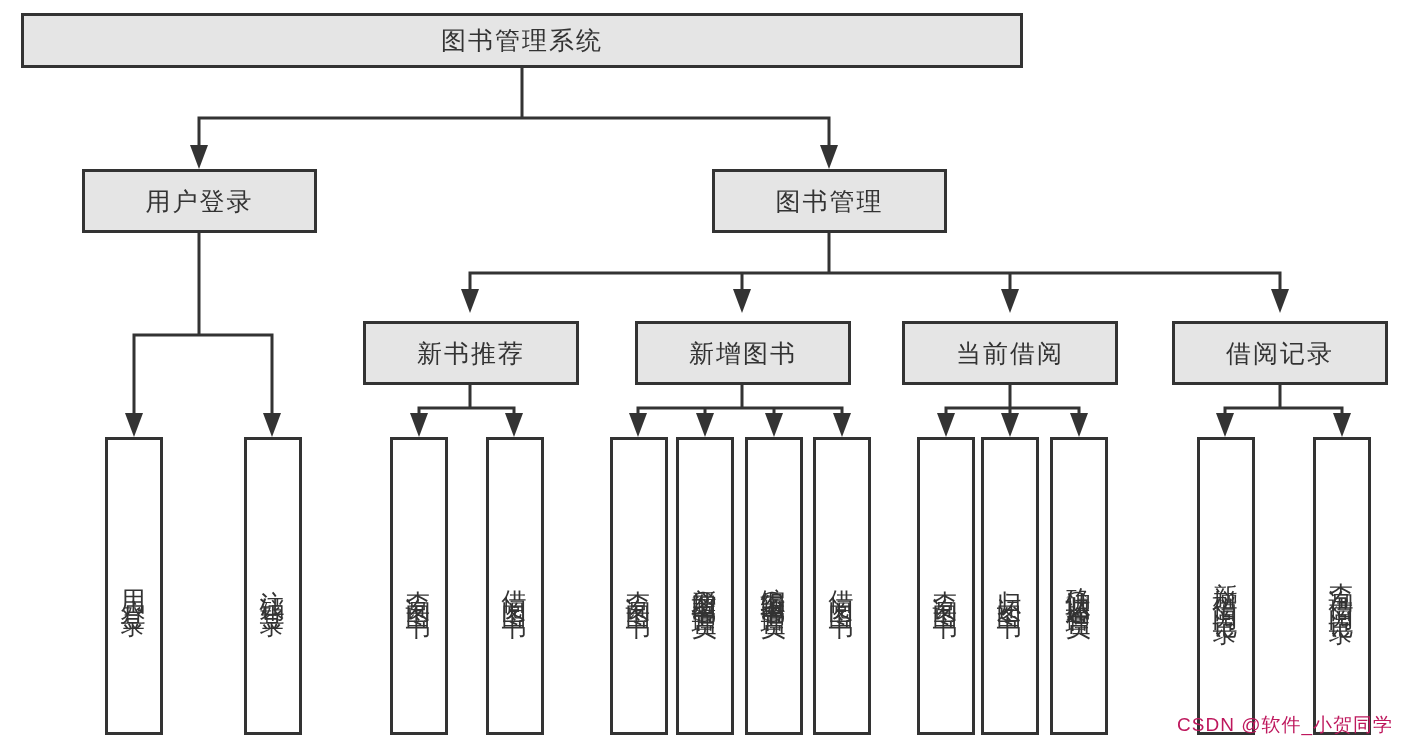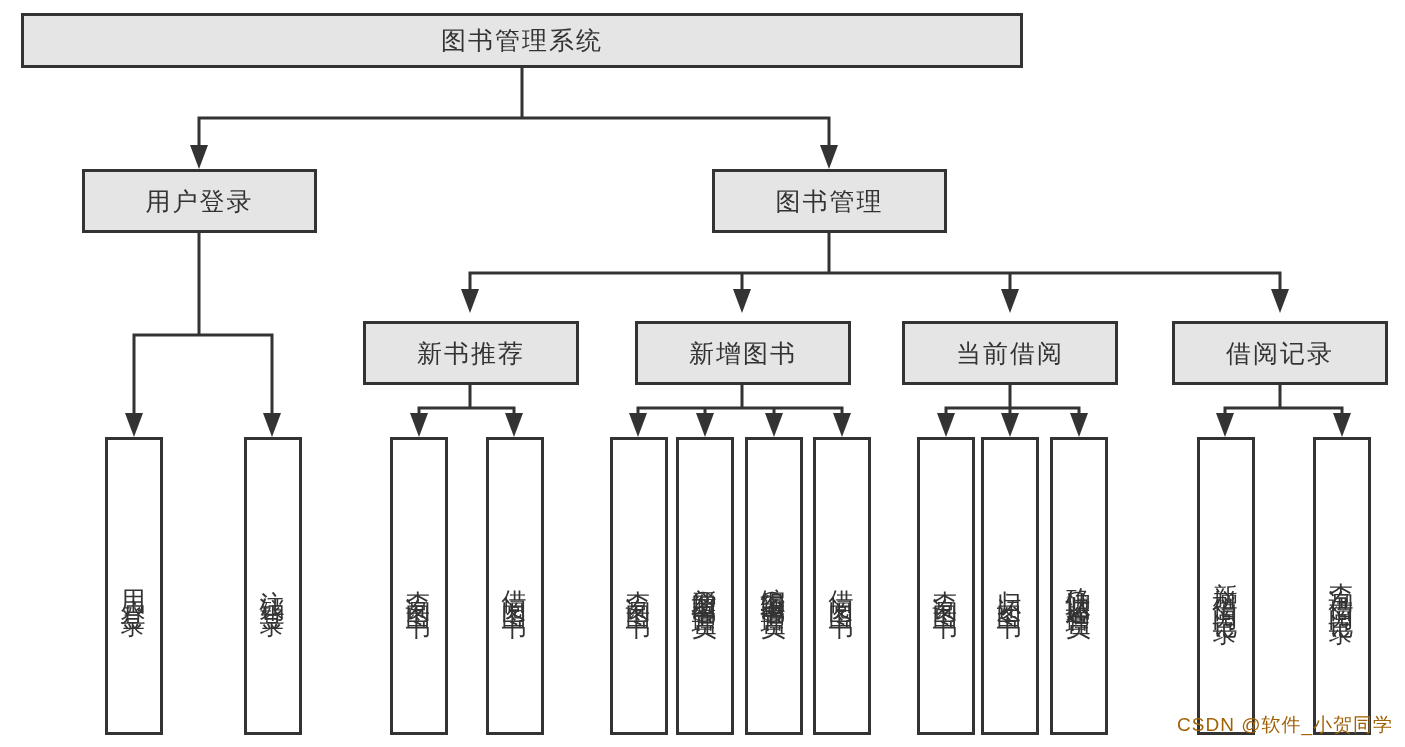--- a/index.html
+++ b/index.html
@@ -18,21 +18,21 @@
   .vbox{
     position:absolute;box-sizing:border-box;border:3px solid #333333;background:#ffffff;
     top:437px;width:58px;height:298px;
     display:flex;align-items:center;justify-content:center;
     writing-mode:vertical-rl;text-orientation:mixed;
     font-size:25px;letter-spacing:8px;color:#333333;z-index:1;
   }
   .vbox.tight{letter-spacing:4px;}
   .watermark{
     position:absolute;right:12px;top:712px;z-index:5;
-    font-size:19px;letter-spacing:1px;color:#a16207;white-space:nowrap;
+    font-size:19px;letter-spacing:1px;color:#be185d;white-space:nowrap;
   }
 </style>
 </head>
 <body>
 
 <div class="canvas">
 
   <svg class="wires" width="1405" height="747" viewBox="0 0 1405 747">
     <g stroke="#333333" stroke-width="3" fill="none">
       <path d="M522,68 V118 M197.5,118 H830.5 M199,118 V150 M829,118 V150"></path>

